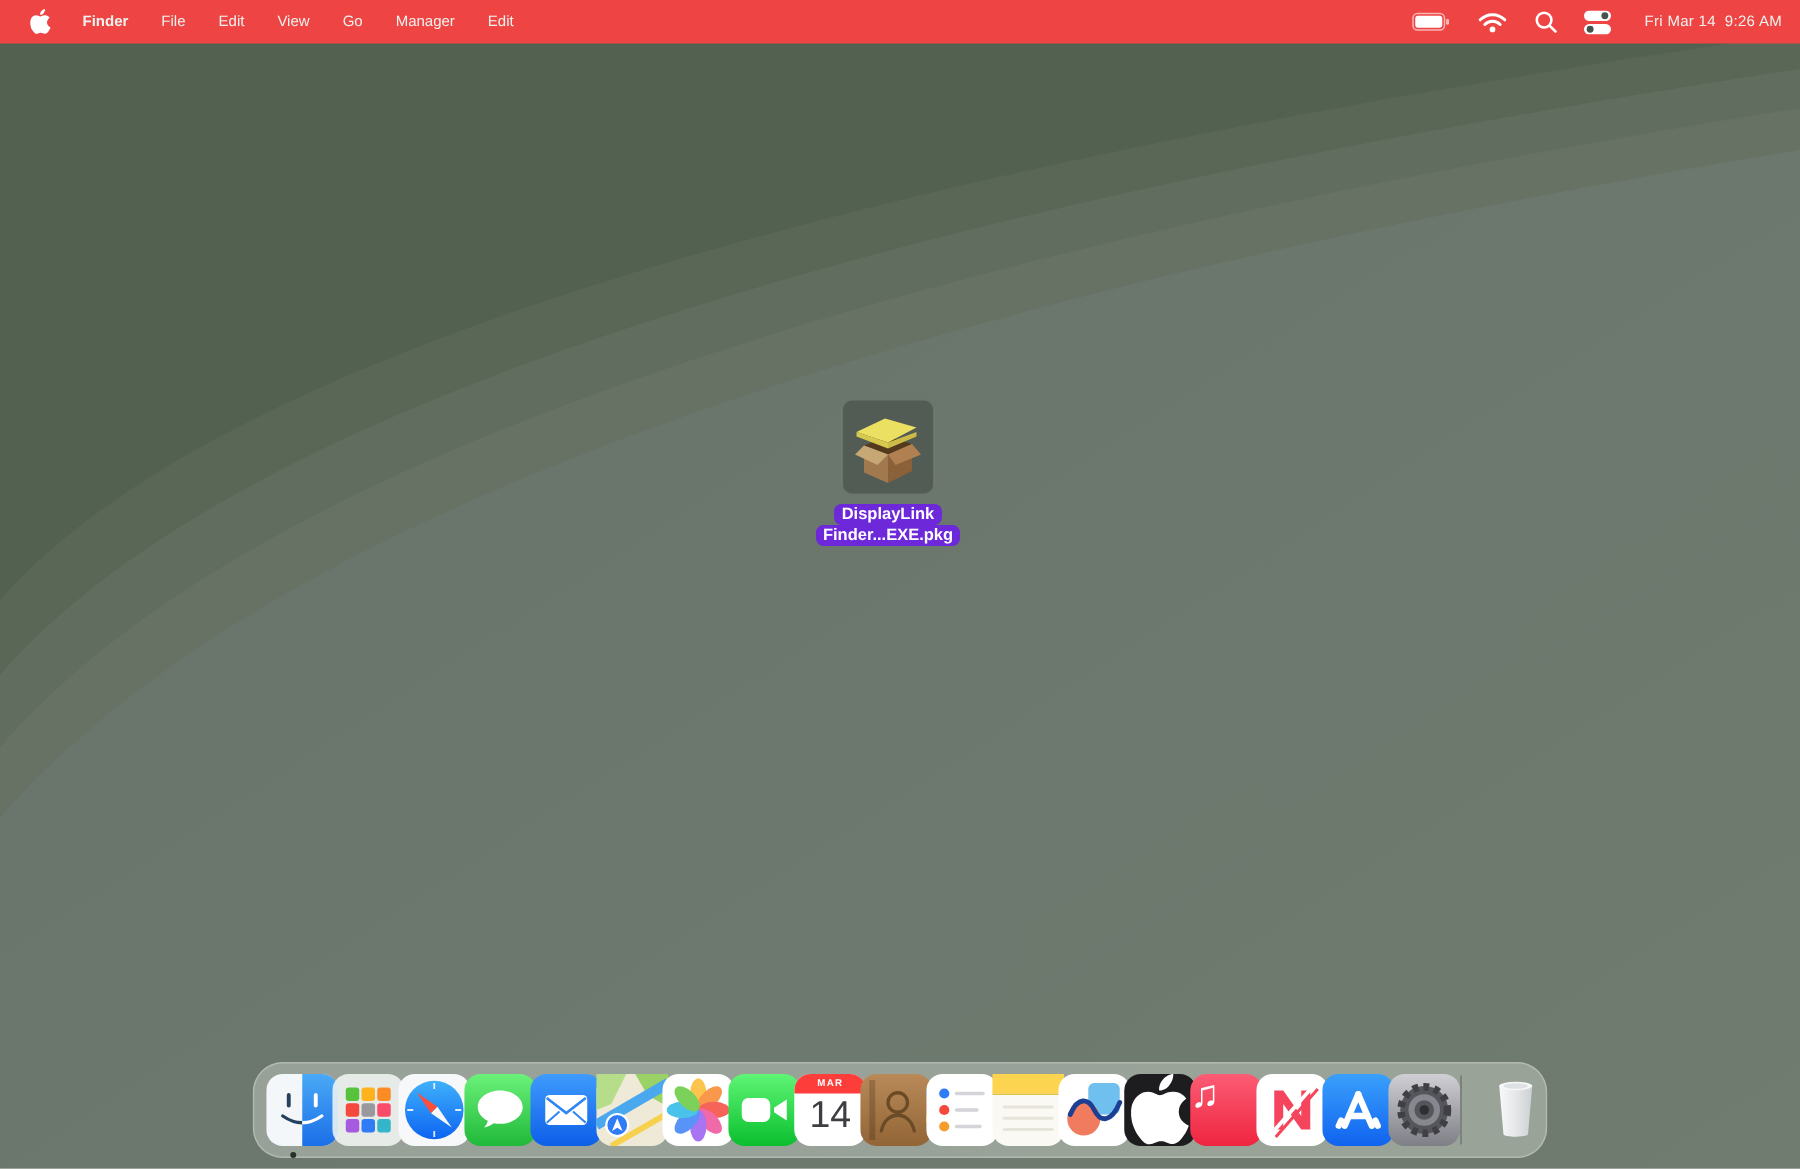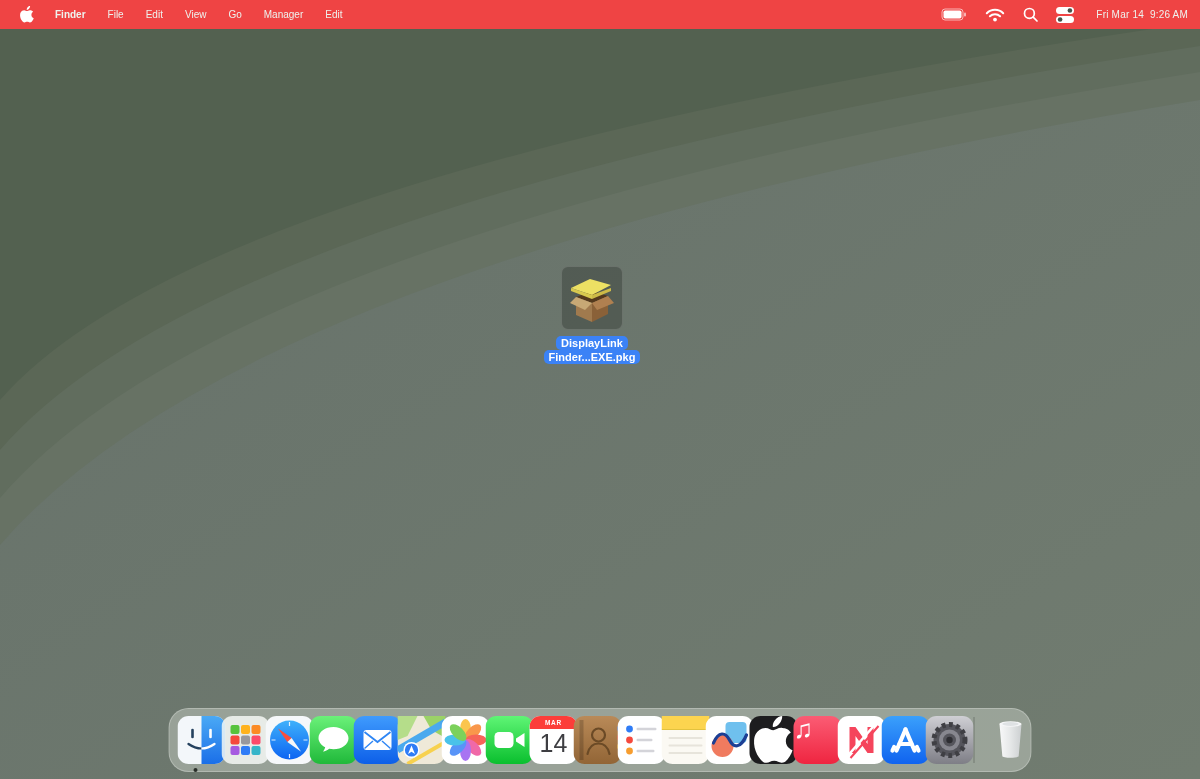--- a/index.html
+++ b/index.html
@@ -20,21 +20,21 @@
 
   
   .watermark { position:absolute; left:44px; top:32px; z-index:5; opacity:.85; }
 
   
   .file-icon { position:absolute; left:540px; top:266px; width:104px; z-index:10;
                display:flex; flex-direction:column; align-items:center; }
   .file-thumb { width:62px; height:64px; border-radius:7px; background:rgba(44,50,45,.38);
                 border:1px solid rgba(255,255,255,.14); display:flex; align-items:center; justify-content:center; }
   .file-label { margin-top:5px; text-align:center; line-height:14px; }
-  .file-label .pill { display:inline-block; background:#3b82f6; color:#fff; font-size:11px; font-weight:700;
+  .file-label .pill { display:inline-block; background:#6d28d9; color:#fff; font-size:11px; font-weight:700;
                       padding:0 5px; border-radius:5px; white-space:nowrap; }
   .file-label .row { height:14px; }
 
   
   .dock { position:absolute; left:50%; transform:translateX(-50%); bottom:7px; height:64px;
           background:rgba(196,204,194,.50); border:1px solid rgba(255,255,255,.26); border-radius:20px;
           display:flex; align-items:center; padding:0 8px; gap:8px; z-index:40; }
   .dock-item { width:36px; height:48px; position:relative; flex:0 0 auto; }
   .dock-item svg, .dock-item .tile { width:48px; height:48px; display:block; }
   .tile { border-radius:11px; overflow:hidden; position:relative; }

